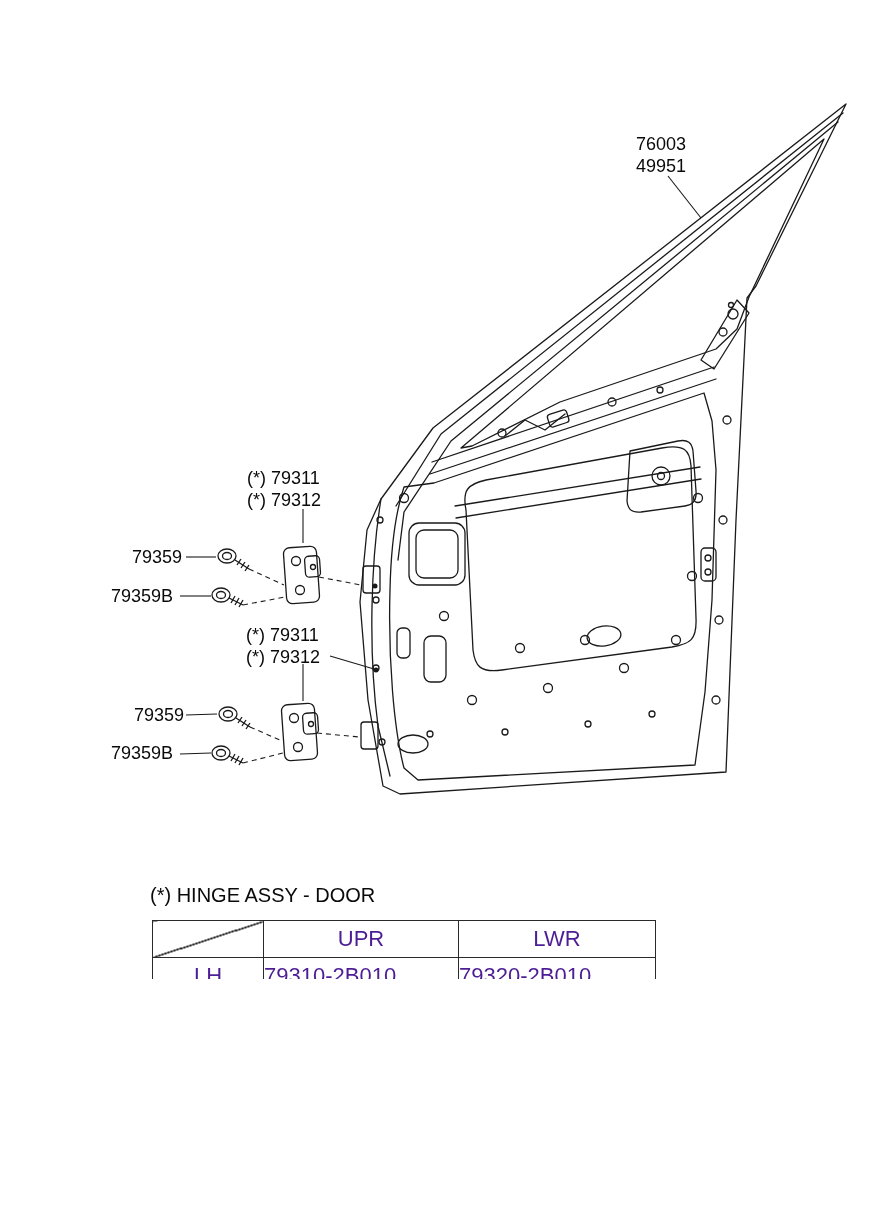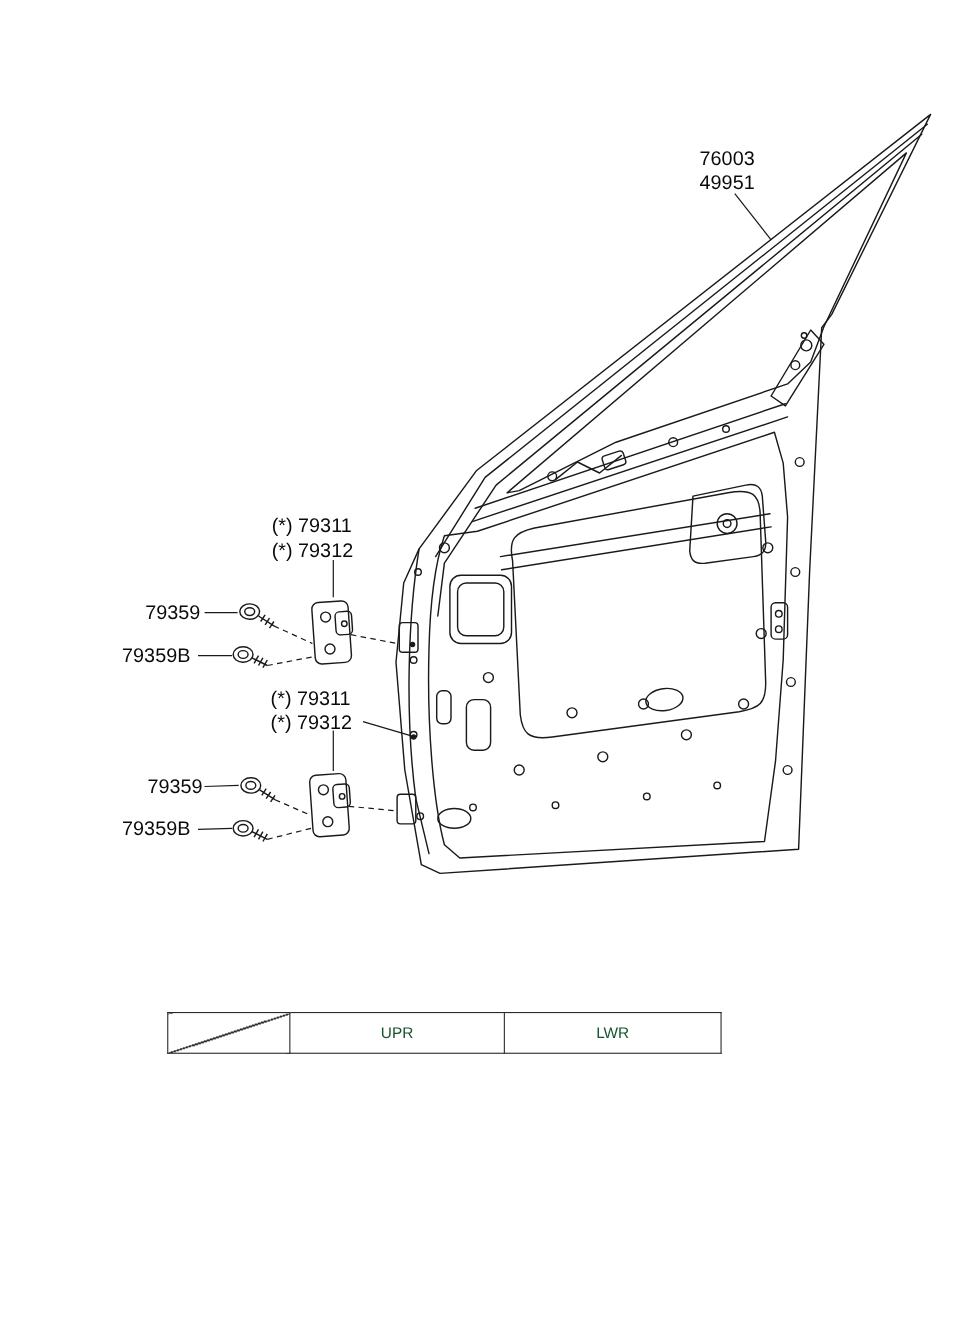--- a/index.html
+++ b/index.html
@@ -4,21 +4,21 @@
 <style>
   html,body{margin:0;padding:0;background:#ffffff;}
   body{font-family:"Liberation Sans", sans-serif;color:#111;}
   #page{position:relative;width:886px;height:979px;background:#ffffff;overflow:hidden;margin:0 auto;}
   #diagram-svg{position:absolute;left:0;top:0;width:886px;height:1211px;}
   .callout{position:absolute;font-size:18px;line-height:22px;color:#0a0a0a;white-space:nowrap;}
   .callout div{white-space:nowrap;}
   .table-title{position:absolute;font-size:20px;color:#0a0a0a;white-space:nowrap;}
   table.hinge{position:absolute;border-collapse:collapse;table-layout:fixed;}
   table.hinge td,table.hinge th{border:1.5px solid #2a2a2a;height:36px;vertical-align:middle;
-     font-size:14px;font-weight:normal;color:#14532d;padding:0;}
+     font-size:22px;font-weight:normal;color:#4c1d95;padding:0;}
   .col-side{width:110px;}
   .col-upr{width:194px;}
   .col-lwr{width:196px;}
   td.diag{background-image:linear-gradient(to bottom right,
       transparent calc(50% - 0.8px), #2a2a2a calc(50% - 0.8px),
       #2a2a2a calc(50% + 0.8px), transparent calc(50% + 0.8px));}
   .fr-label{position:absolute;left:59px;top:1097px;font-size:25px;font-weight:bold;color:#a16207;}
 </style>
 </head>
 <body>
@@ -179,26 +179,32 @@
   <div class="callout" style="left:246px;top:624px;">
     <div>(*) 79311</div>
     <div>(*) 79312</div>
   </div>
 
   <div class="callout" style="left:132px;top:546px;">79359</div>
   <div class="callout" style="left:111px;top:585px;">79359B</div>
   <div class="callout" style="left:134px;top:704px;">79359</div>
   <div class="callout" style="left:111px;top:742px;">79359B</div>
 
+  <div class="table-title" style="left:150px;top:884px;">(*) HINGE ASSY - DOOR</div>
 
   <table class="hinge" style="left:152px;top:920px;">
     <tbody>
         <tr>
       <td class="diag col-side"></td>
       <th class="col-upr">UPR</th>
       <th class="col-lwr">LWR</th>
     </tr>
+    <tr>
+      <th>LH</th>
+      <td>79310-2B010</td>
+      <td>79320-2B010</td>
+    </tr>
   </tbody>
     </table>
 
   <div class="fr-label">FR.</div>
 
 </div>
 
 </body></html>

